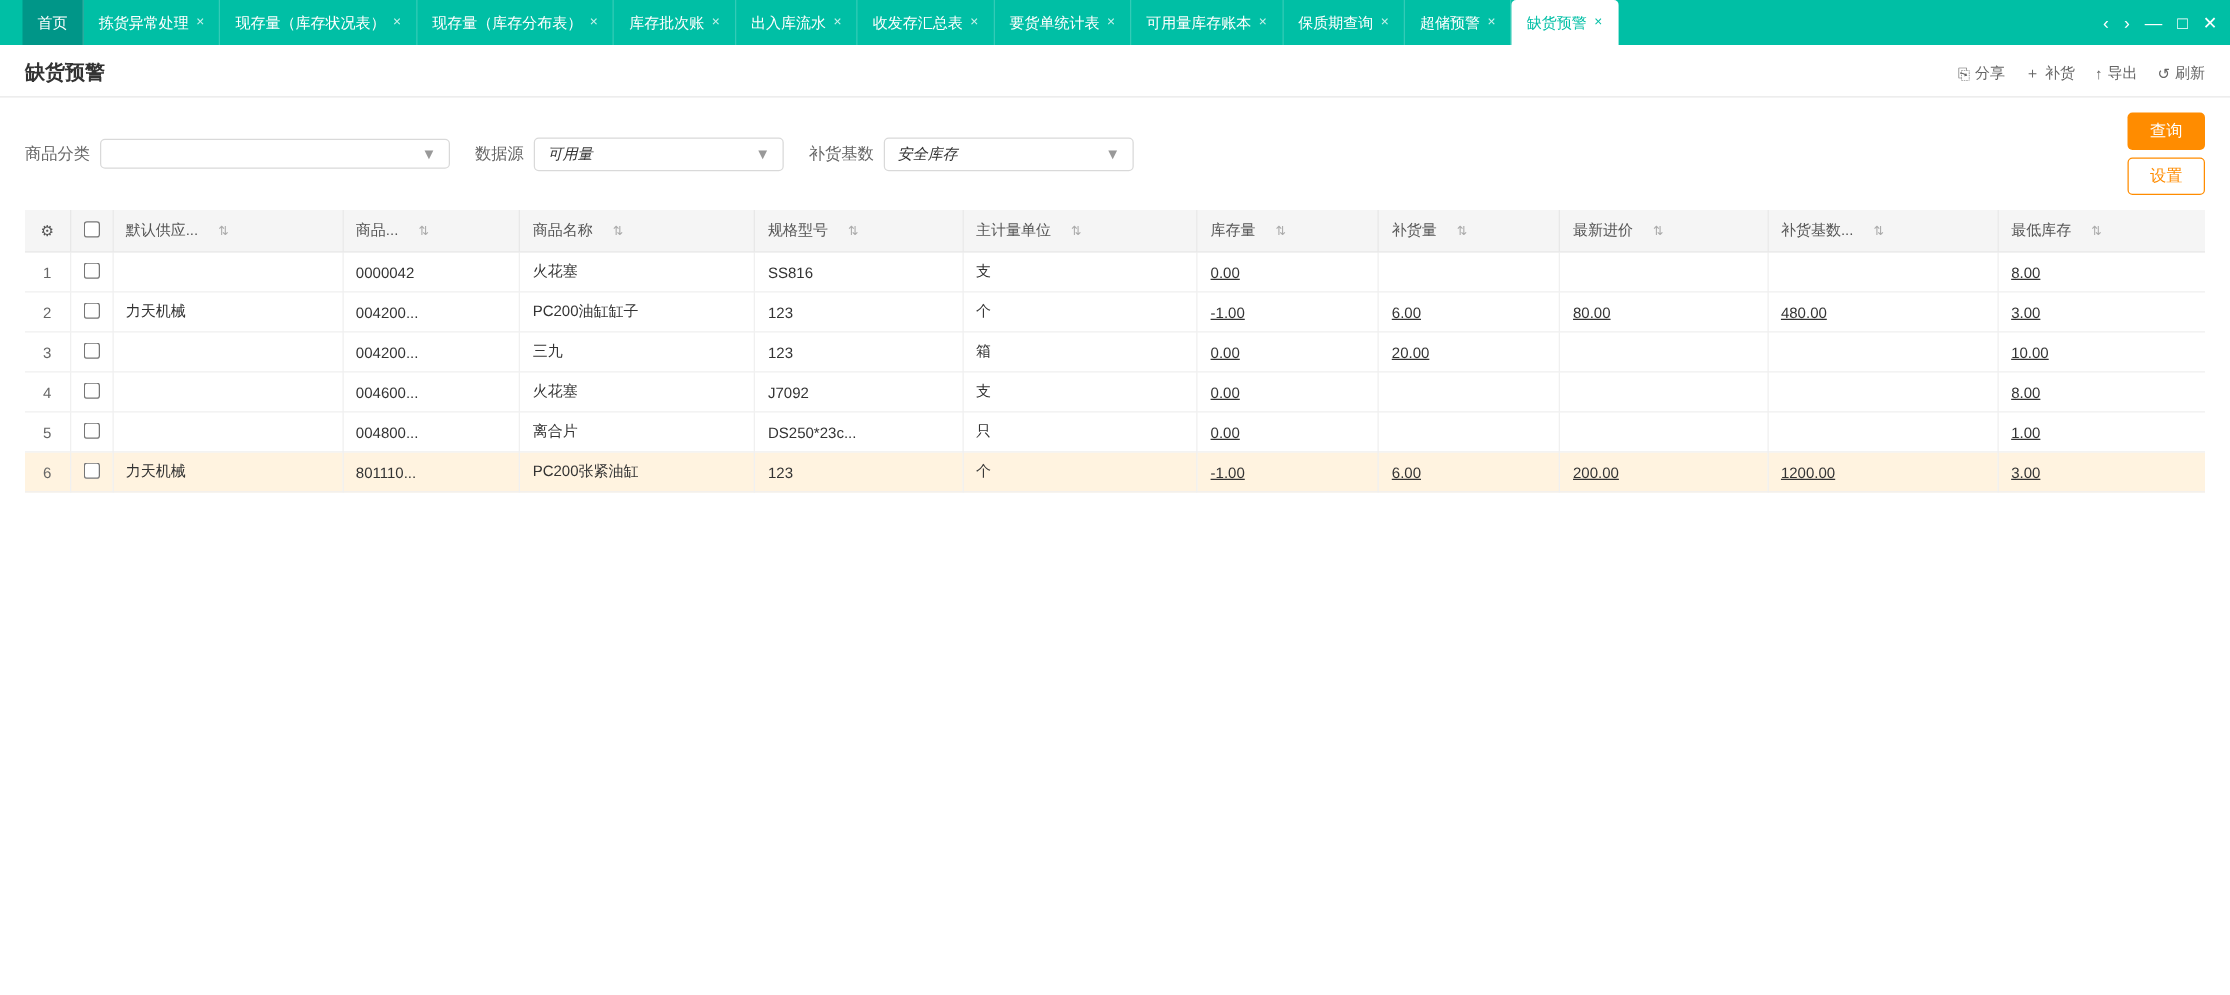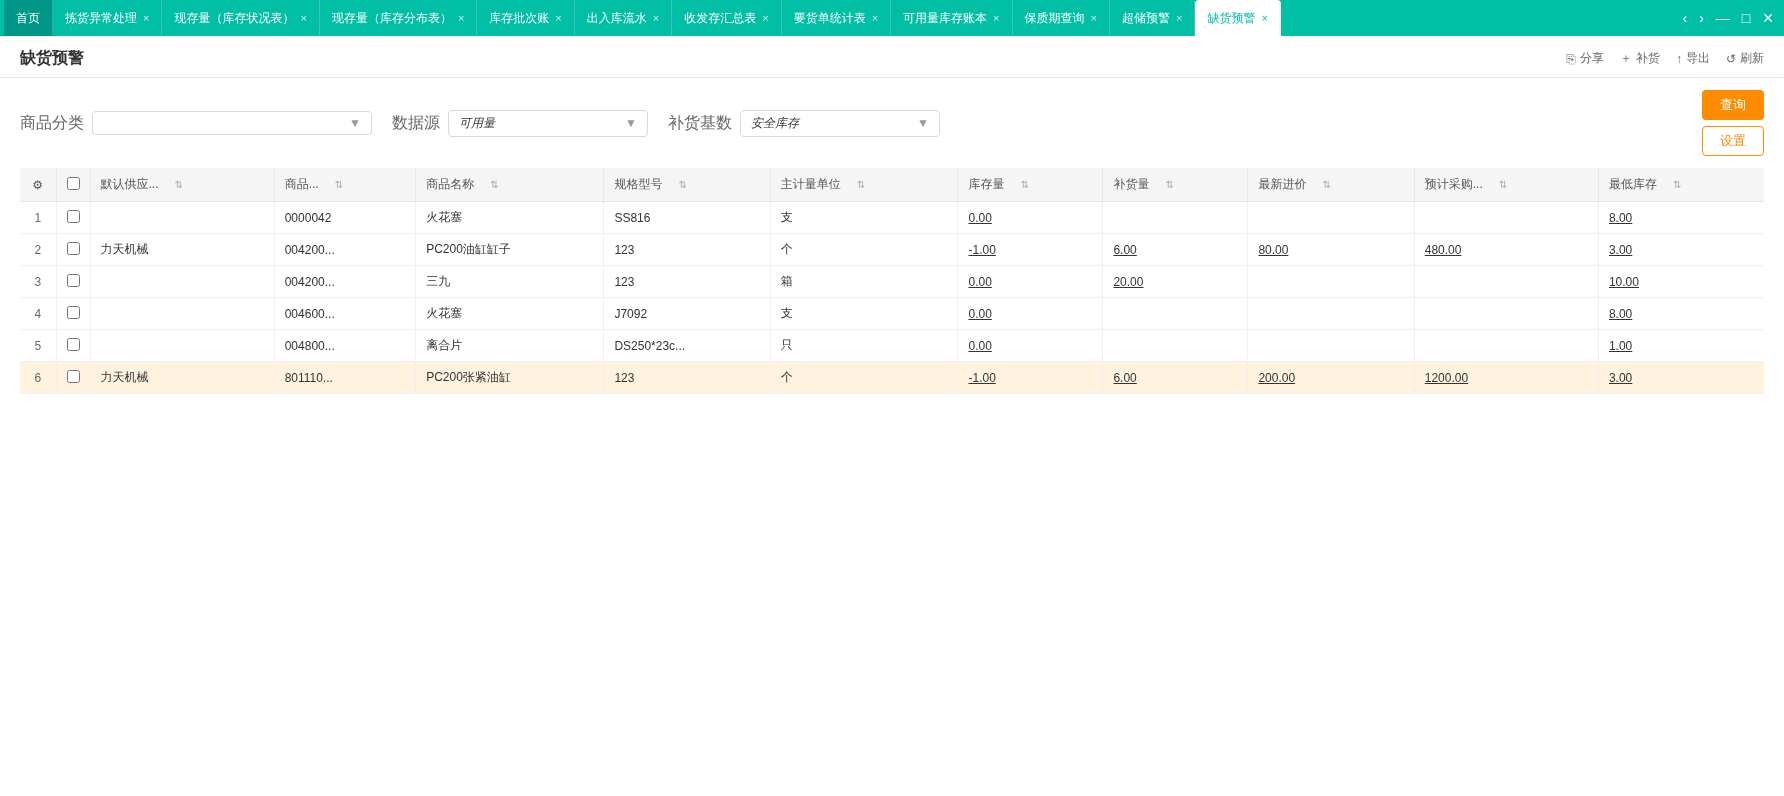--- a/index.html
+++ b/index.html
@@ -21,20 +21,21 @@
       padding: 0 12px;
       color: #fff;
       font-size: 12px;
       cursor: pointer;
       white-space: nowrap;
       border-right: 1px solid rgba(255,255,255,0.2);
       flex-shrink: 0;
     }
     .tab-item:first-child {
       background: #009688;
+      margin-left: 14px;
     }
     .tab-item.active {
       background: #fff;
       color: #00bfa5;
       border-radius: 4px 4px 0 0;
     }
     .tab-close {
       margin-left: 6px;
       font-size: 11px;
       color: rgba(255,255,255,0.8);
@@ -95,21 +96,21 @@
       padding: 12px 20px;
       gap: 20px;
       flex-wrap: wrap;
     }
     .filter-group {
       display: flex;
       align-items: center;
       gap: 8px;
     }
     .filter-label {
-      font-size: 16px;
+      font-size: 13px;
       color: #666;
       white-space: nowrap;
     }
     .filter-select {
       display: flex;
       align-items: center;
       border: 1px solid #d9d9d9;
       border-radius: 4px;
       padding: 4px 10px;
       background: #fff;
@@ -331,21 +332,21 @@
               </div>
             </th>
             <th>
               <div class="th-with-sort">
                 <span>最新进价</span>
                 <span class="sort-arrows">⇅</span>
               </div>
             </th>
             <th>
               <div class="th-with-sort">
-                <span>预计采购...</span>
+                <span>补货基数...</span>
                 <span class="sort-arrows">⇅</span>
               </div>
             </th>
             <th>
               <div class="th-with-sort">
                 <span>最低库存</span>
                 <span class="sort-arrows">⇅</span>
               </div>
             </th>
           </tr>

